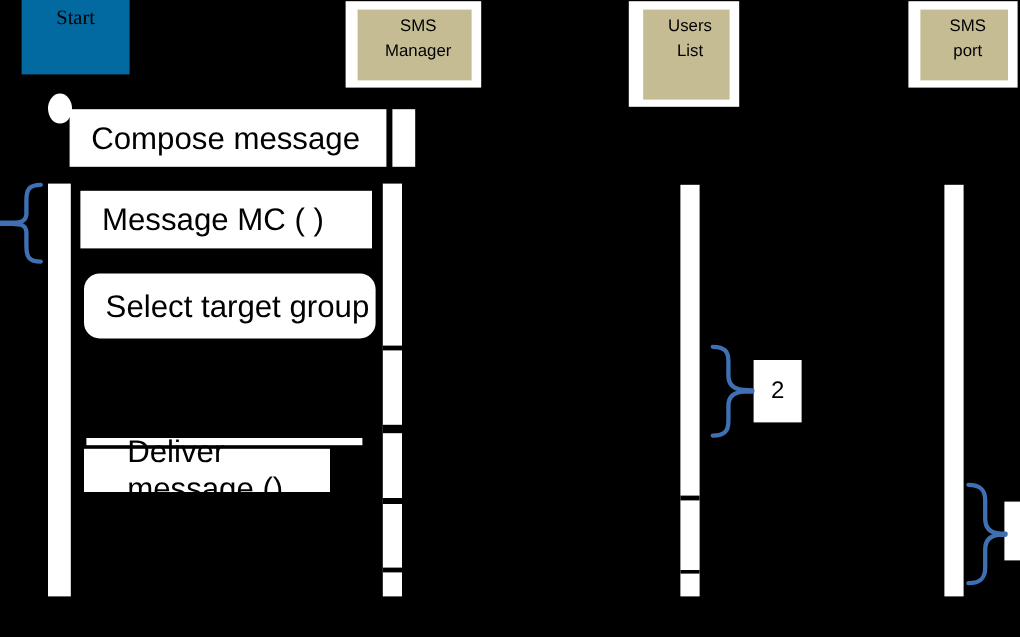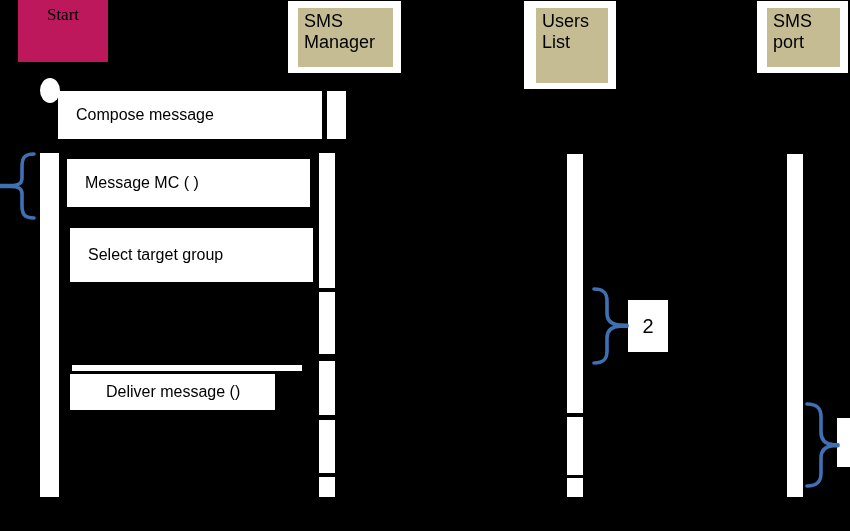--- a/index.html
+++ b/index.html
@@ -2,43 +2,43 @@
 <html style="--bg: #000000; --actor-fill: #C5BC94; --accent: #4070B4;"><head>
 <meta charset="utf-8">
 <style>
   html,body{margin:0;padding:0;background:#222;}
   .canvas{
     position:relative;width:850px;height:531px;background:var(--bg,#000);
     overflow:hidden;font-family:"Liberation Sans",sans-serif;color:#000;
   }
   .abs{position:absolute;box-sizing:border-box;}
   
-  .start-box{left:18px;top:0;width:90px;height:62px;background:#be185d;
+  .start-box{left:18px;top:0;width:90px;height:62px;background:#0369a1;
     font-family:"Liberation Serif",serif;font-size:17px;text-align:center;padding-top:5px;}
   .actor-outer{background:#fff;padding:7px 8px 6px 10px;}
   .actor-inner{width:100%;height:100%;background:var(--actor-fill,#C5BC94);
-    font-size:18px;line-height:21px;padding:3px 0 0 6px;box-sizing:border-box;white-space:pre-line;}
+    font-size:14px;line-height:21px;padding:3px 0 0 6px;box-sizing:border-box;white-space:pre-line;text-align:center;}
   .sms-manager{left:288px;top:1px;width:113px;height:72px;}
   .users-list{left:524px;top:1px;width:92px;height:88px;padding-left:12px;}
   .sms-port{left:757px;top:1px;width:91px;height:72px;}
   
   .start-ellipse{left:40px;top:78px;width:20px;height:25px;background:#fff;border-radius:50%;}
   
   .bar{background:#fff;}
   .bar-start{left:40px;top:153px;width:19px;height:344px;}
   .bar-mgr-small{left:327px;top:91px;width:19px;height:48px;}
   .bar-mgr{left:319px;top:153px;width:16px;height:344px;}
   .bar-users{left:567px;top:154px;width:16px;height:343px;}
   .bar-port{left:787px;top:154px;width:16px;height:343px;}
   .divider{position:absolute;left:0;width:100%;background:#000;}
   
-  .msg{background:#fff;display:flex;align-items:center;font-size:16px;padding-left:18px;}
+  .msg{background:#fff;display:flex;align-items:center;font-size:26px;padding-left:18px;}
   .m1{left:58px;top:91px;width:264px;height:48px;}
   .m2{left:67px;top:159px;width:243px;height:48px;}
-  .m3{left:70px;top:228px;width:243px;height:54px;}
+  .m3{left:70px;top:228px;width:243px;height:54px;border-radius:13px;}
   .m4{left:70px;top:301px;width:226px;height:51px;}
   .strip{left:72px;top:365px;width:230px;height:6px;background:#fff;}
   .m5{left:70px;top:374px;width:205px;height:36px;padding-left:36px;}
   .m6{left:65px;top:423px;width:252px;height:49px;}
   
   .count-box{left:628px;top:300px;width:40px;height:52px;background:#fff;
     display:flex;align-items:center;justify-content:center;font-size:20px;}
   .right-box{left:837px;top:418px;width:13px;height:49px;background:#fff;}
   
   .brace-svg{position:absolute;left:0;top:0;width:850px;height:531px;color:var(--accent,#4070B4);pointer-events:none;}

